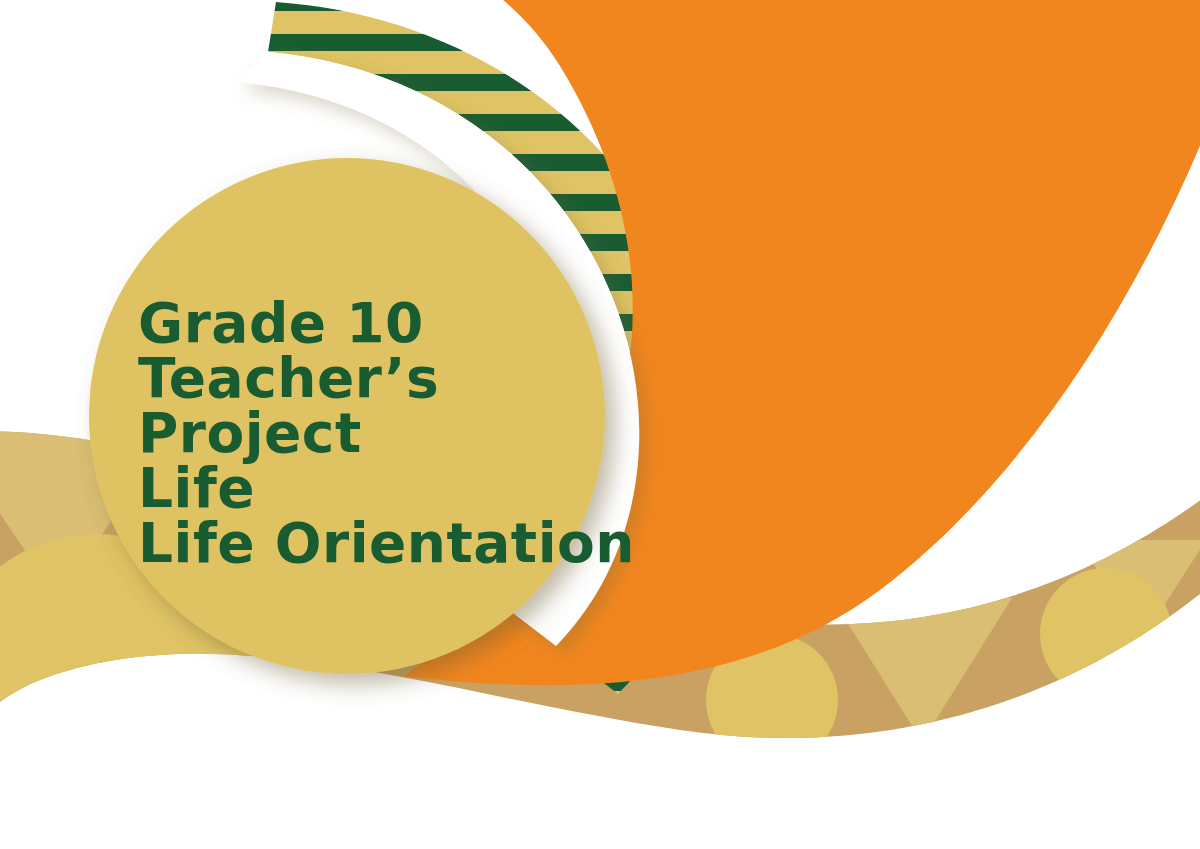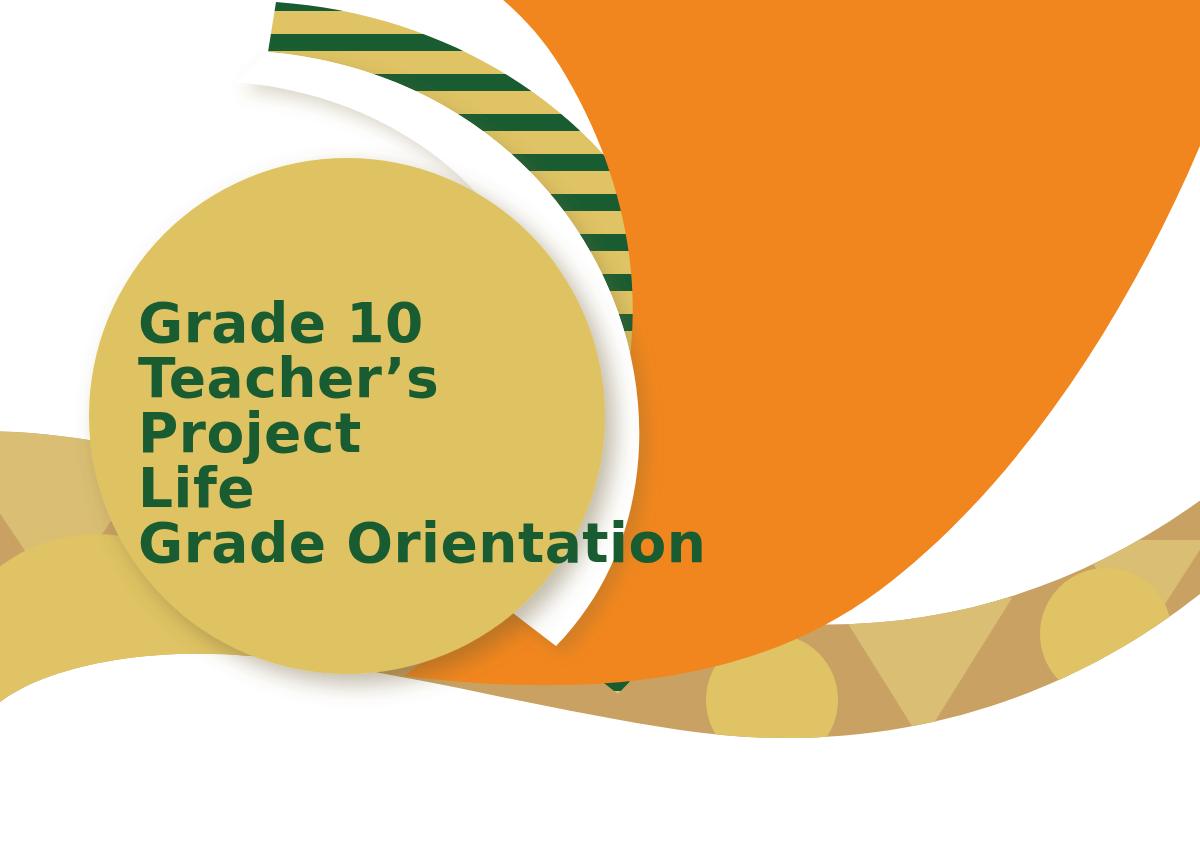--- a/index.html
+++ b/index.html
@@ -111,16 +111,16 @@
              C 500,178 382,94 236,82 Z"></path>
 
     <circle cx="347" cy="416" r="258" fill="#dfc364" filter="url(#circShadow)"></circle>
   </svg>
 
   <div id="title-block">
     <div class="tline">Grade 10</div>
     <div class="tline">Teacher’s</div>
     <div class="tline">Project</div>
     <div class="tline">Life</div>
-    <div class="tline">Grade Orientation</div>
+    <div class="tline">Life Orientation</div>
   </div>
 
 </div>
 
 </body></html>

